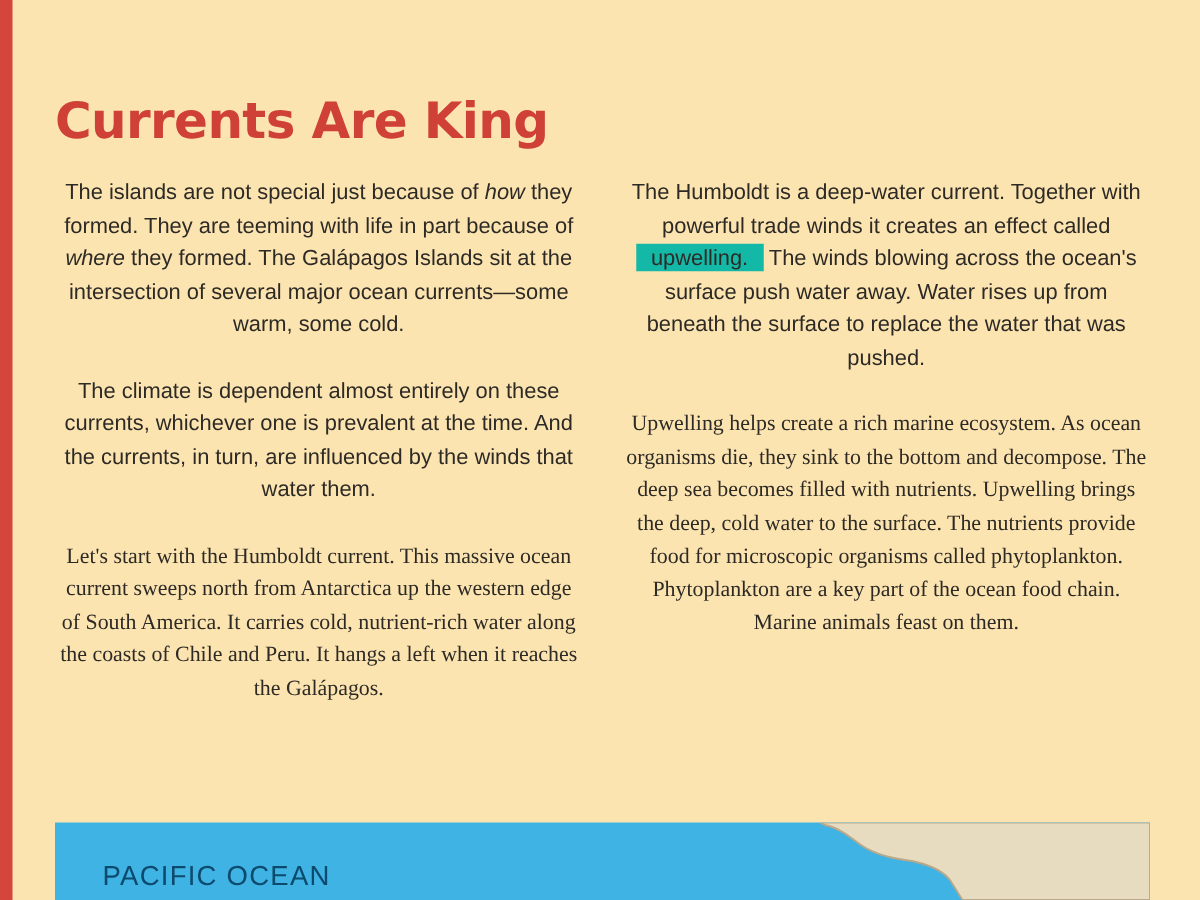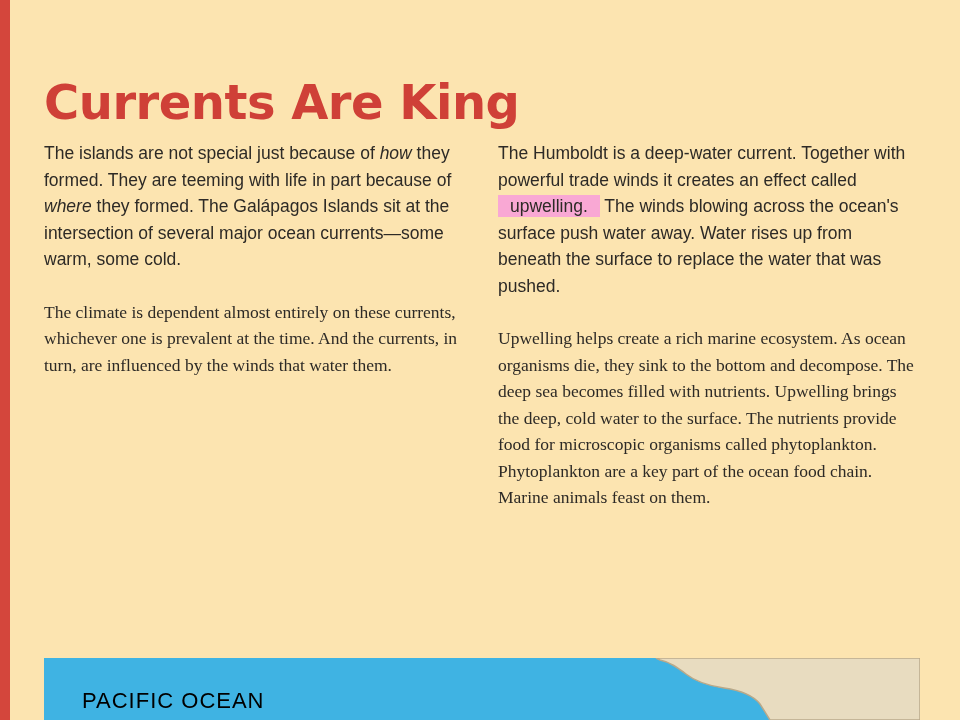--- a/index.html
+++ b/index.html
@@ -26,71 +26,72 @@
     position: absolute;
     left: 0;
     top: 0;
     width: 960px;
     height: 720px;
   }
   .title {
     position: absolute;
     left: 44px;
     top: 74px;
-    font-size: 48px;
+    font-size: 40px;
     font-weight: bold;
     color: #cf4037;
     letter-spacing: -0.5px;
     font-family: "DejaVu Sans", sans-serif;
   }
   .columns {
     position: absolute;
     left: 44px;
     top: 140px;
     width: 876px;
     display: flex;
     gap: 32px;
   }
   .col {
     width: 422px;
+    text-align: center;
   }
   .para {
     font-size: 17.5px;
     line-height: 26.5px;
     color: #2d2a26;
     margin: 0 0 26px 0;
     font-family: "Liberation Sans", sans-serif;
   }
   .para:last-child {
     margin-bottom: 0;
     font-family: Liberation Serif, serif;
   }
   .para em {
     font-style: italic;
   }
   .hl {
-    background: #f9a8d4;
+    background: #14b8a6;
     padding: 1px 12px;
   }
   .map {
     position: absolute;
     left: 44px;
     top: 658px;
     width: 876px;
     height: 62px;
     background: #3fb3e3;
     overflow: hidden;
     border-top: 0;
   }
   .map-label {
     position: absolute;
     left: 38px;
     top: 30px;
     font-size: 22px;
-    color: #000000;
+    color: #0c4a6e;
     letter-spacing: 1px;
     font-family: "Liberation Sans", sans-serif;
   }
   .landmass {
     position: absolute;
     right: 0;
     top: 0;
     width: 300px;
     height: 62px;
   }
@@ -101,20 +102,21 @@
 <div class="page">
 
   <div class="left-rule"></div>
 
   <div class="title">Currents Are King</div>
 
   <div class="columns">
     <div class="col" id="col-left">
         <p class="para">The islands are not special just because of <em>how</em> they formed. They are teeming with life in part because of <em>where</em> they formed. The Galápagos Islands sit at the intersection of several major ocean currents—some warm, some cold.</p>
         <p class="para">The climate is dependent almost entirely on these currents, whichever one is prevalent at the time. And the currents, in turn, are influenced by the winds that water them.</p>
+        <p class="para">Let's start with the Humboldt current. This massive ocean current sweeps north from Antarctica up the western edge of South America. It carries cold, nutrient-rich water along the coasts of Chile and Peru. It hangs a left when it reaches the Galápagos.</p>
       </div>
     <div class="col" id="col-right">
         <p class="para">The Humboldt is a deep-water current. Together with powerful trade winds it creates an effect called <span class="hl">upwelling.</span> The winds blowing across the ocean's surface push water away. Water rises up from beneath the surface to replace the water that was pushed.</p>
         <p class="para">Upwelling helps create a rich marine ecosystem. As ocean organisms die, they sink to the bottom and decompose. The deep sea becomes filled with nutrients. Upwelling brings the deep, cold water to the surface. The nutrients provide food for microscopic organisms called phytoplankton. Phytoplankton are a key part of the ocean food chain. Marine animals feast on them.</p>
       </div>
   </div>
 
   <div class="map">
     <svg class="landmass" viewBox="0 0 300 62" preserveAspectRatio="none">
       <path d="M300,0 L300,62 L150,62 L140,46 C132,36 118,32 104,30 C90,28 76,24 66,16 C58,10 50,4 40,2 L36,0 Z" fill="#e8dcc0" stroke="#b9a98a" stroke-width="1.5"></path>

